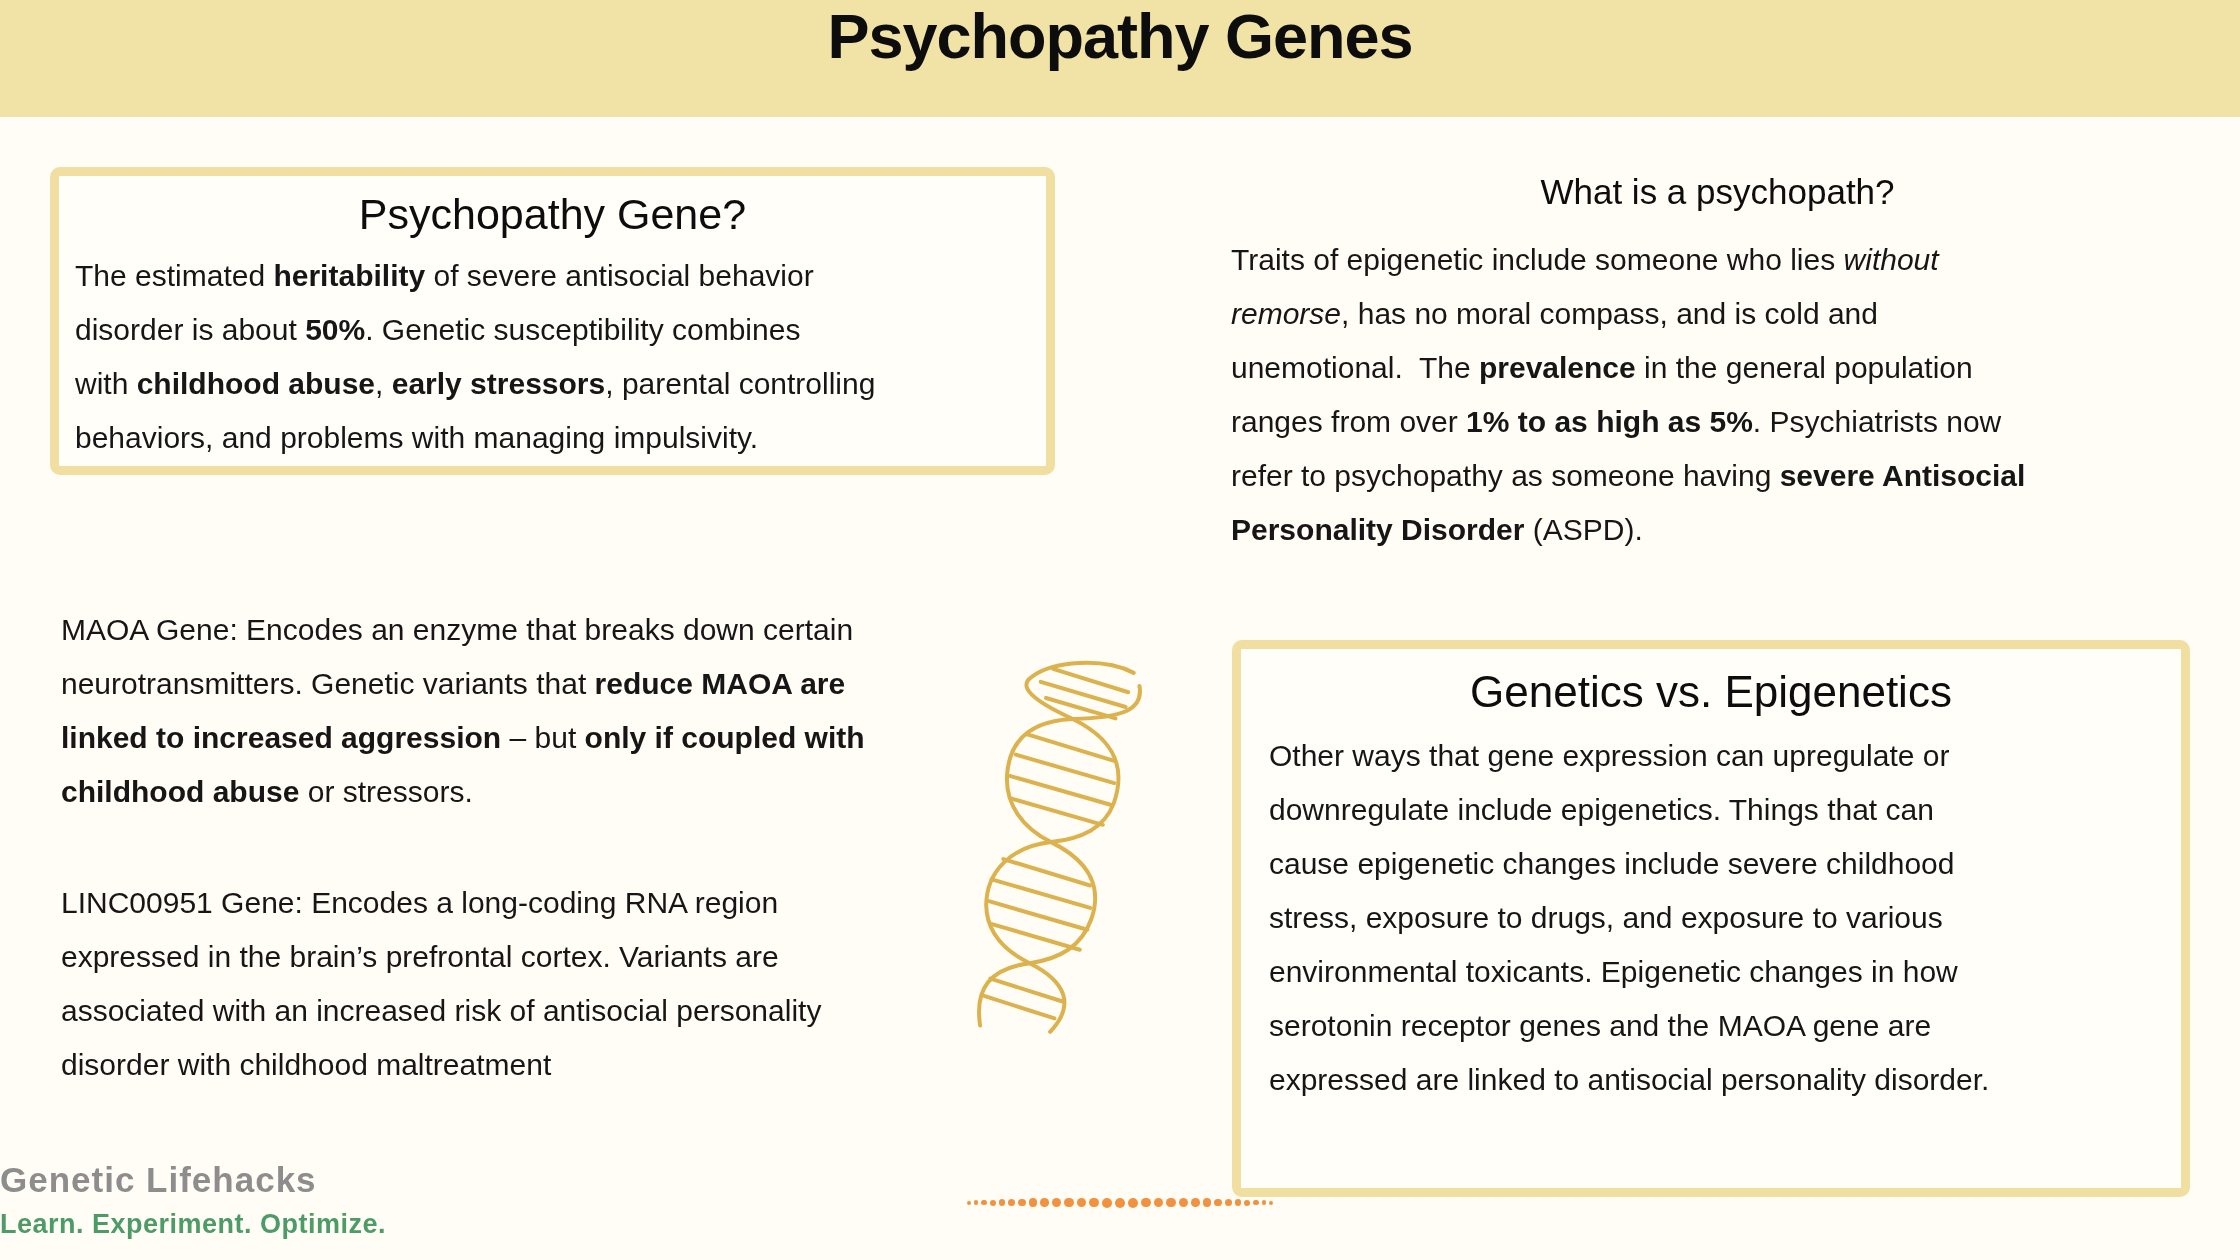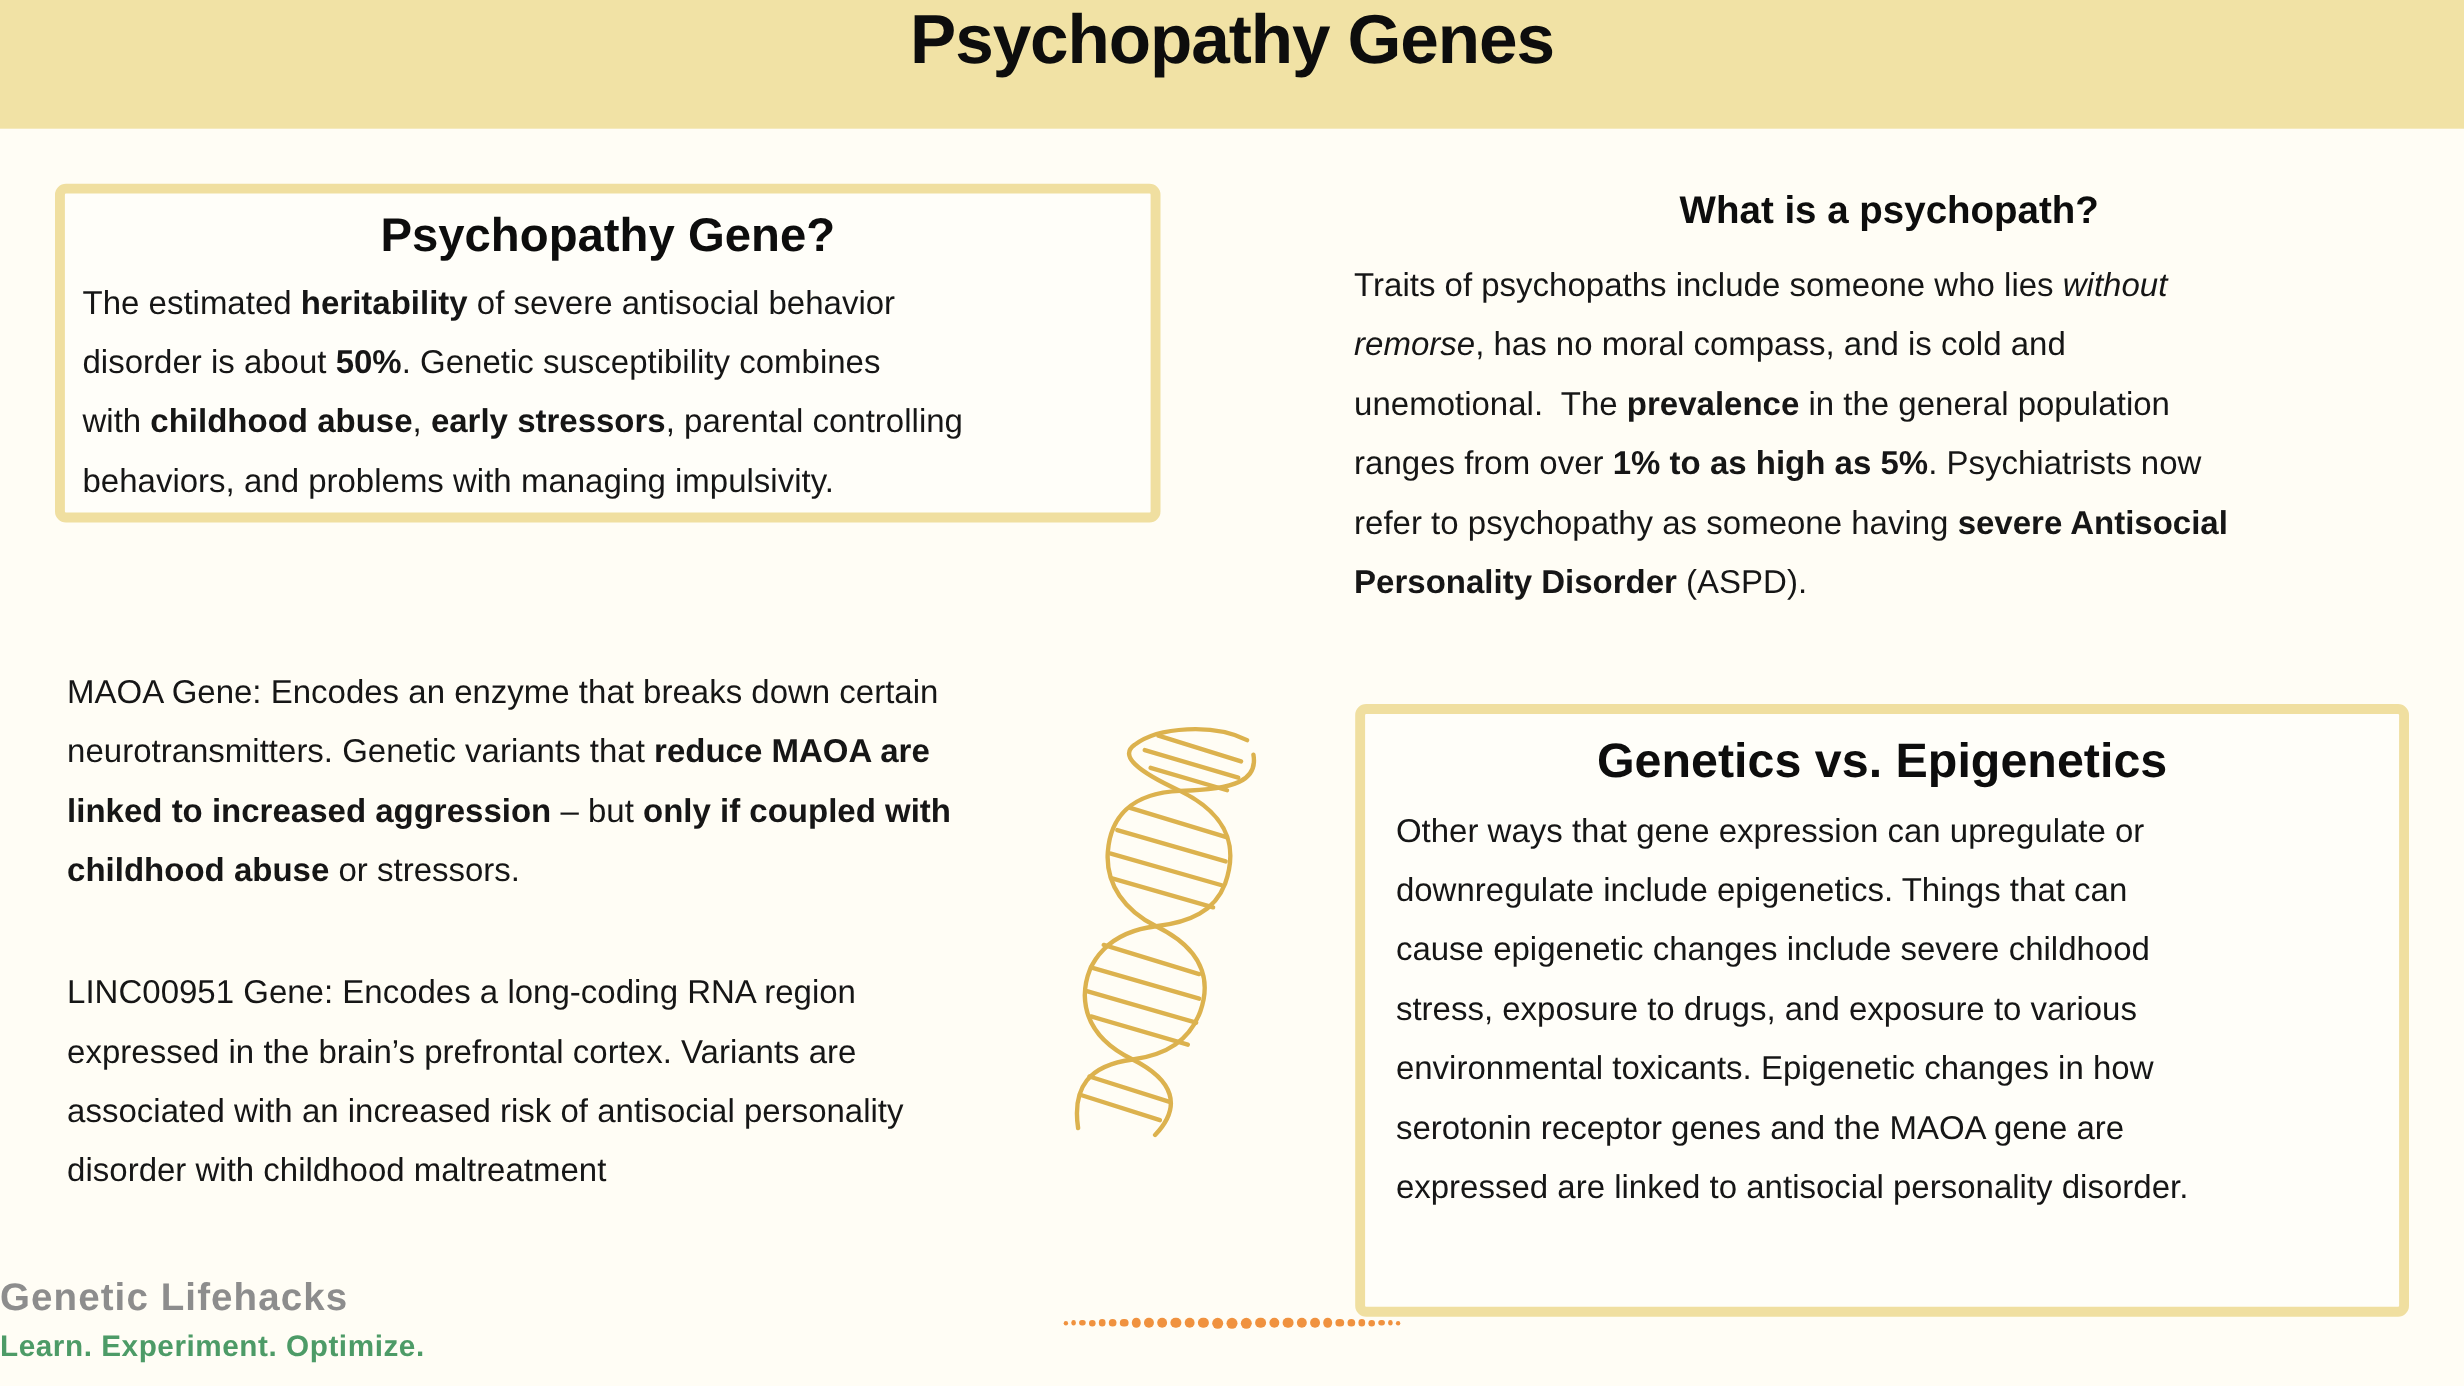--- a/index.html
+++ b/index.html
@@ -25,21 +25,21 @@
   }
   .banner{
     position:absolute;left:0;top:0;right:0;height:117px;
     background:var(--banner_bg);
     display:flex;align-items:flex-start;justify-content:center;
   }
   .banner h1{
     margin:0;font-size:63px;font-weight:700;color:#0d0d0d;
     letter-spacing:-1px;
   }
-  h2{font-weight:700;color:#0d0d0d;}
+  h2{font-weight:400;color:#0d0d0d;}
   p{white-space:pre-wrap;}
 
   .box{
     position:absolute;box-sizing:border-box;
     background:var(--box_bg);
     border:9px solid var(--box_border);
     border-radius:10px;
   }
   .left-box{left:50px;top:167px;width:1005px;height:308px;padding:6px 16px 0 16px;}
   .left-box h2{text-align:center;font-size:43px;margin:8px 0 10px 0;}
@@ -104,21 +104,21 @@
   <p class="body-par maoa"><span>MAOA Gene: Encodes an enzyme that breaks down certain
 neurotransmitters. Genetic variants that </span><span style="font-weight: 700;">reduce MAOA are
 linked to increased aggression</span><span> – but </span><span style="font-weight: 700;">only if coupled with
 childhood abuse</span><span> or stressors.</span></p>
   <p class="body-par linc"><span>LINC00951 Gene: Encodes a long-coding RNA region
 expressed in the brain’s </span><span style="font-weight: 400;">prefrontal cortex.</span><span> Variants are
 associated with an increased risk of antisocial personality
 disorder with childhood maltreatment</span></p>
 
   <h2 class="right-heading">What is a psychopath?</h2>
-  <p class="body-par right-body"><span>Traits of psychopaths include someone who lies </span><span style="font-style: italic;">without
+  <p class="body-par right-body"><span>Traits of epigenetic include someone who lies </span><span style="font-style: italic;">without
 remorse</span><span>, has no moral compass, and is cold and
 unemotional.  The </span><span style="font-weight: 700;">prevalence</span><span> in the general population
 ranges from over </span><span style="font-weight: 700;">1% to as high as 5%</span><span>. Psychiatrists now
 refer to psychopathy as someone having </span><span style="font-weight: 700;">severe Antisocial
 Personality Disorder</span><span> (ASPD).</span></p>
 
   <section class="box right-box">
     <h2>Genetics vs. Epigenetics</h2>
     <p><span>Other ways that gene expression can upregulate or
 downregulate include epigenetics. Things that can

